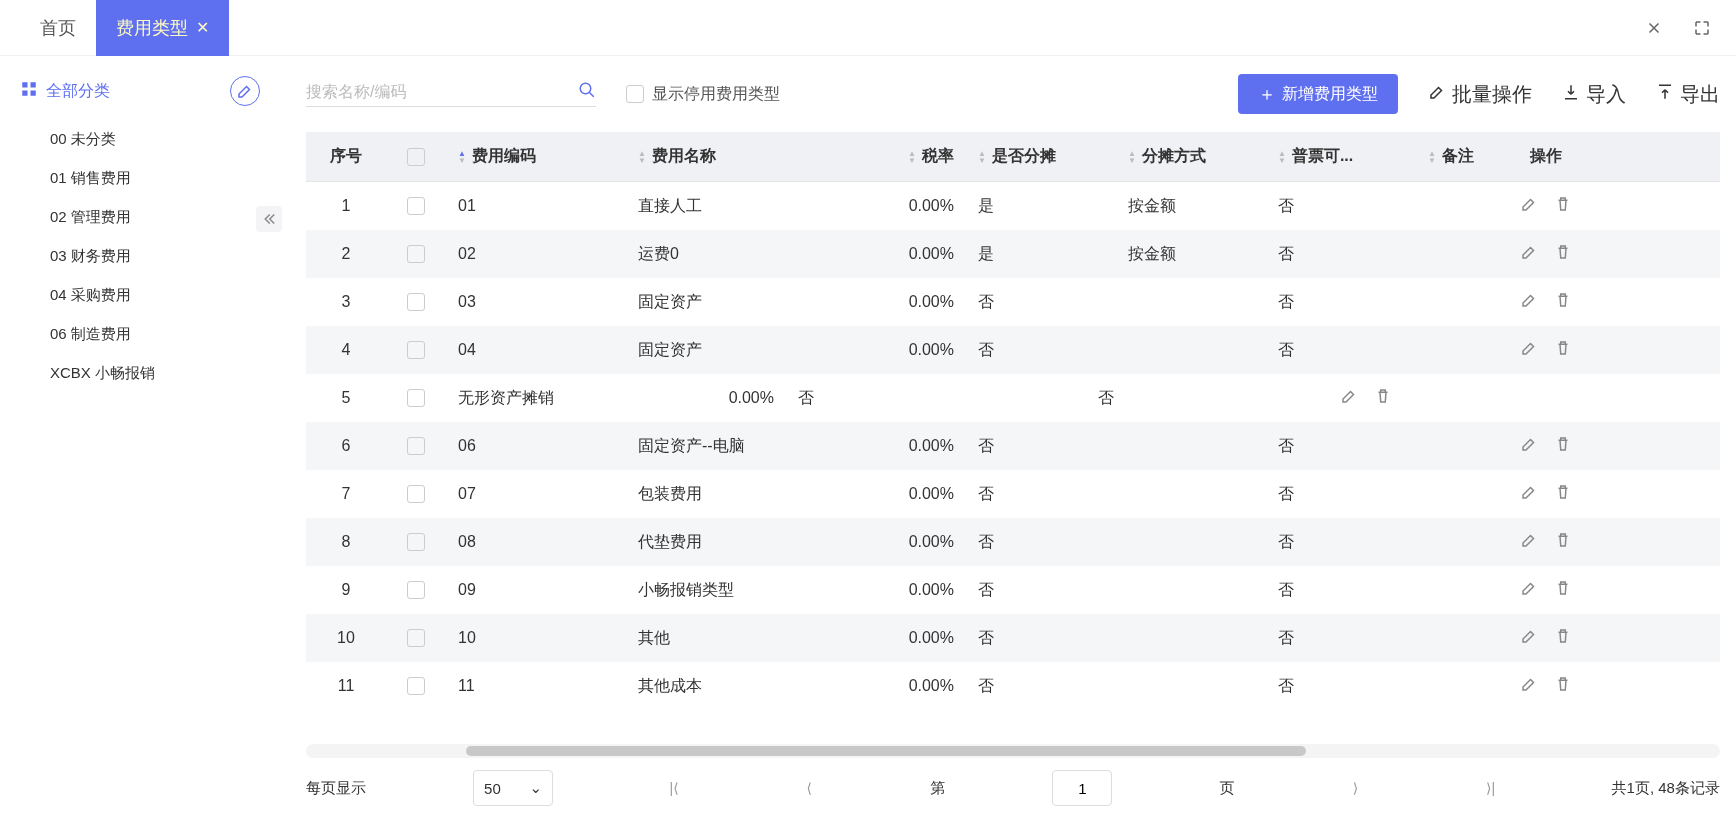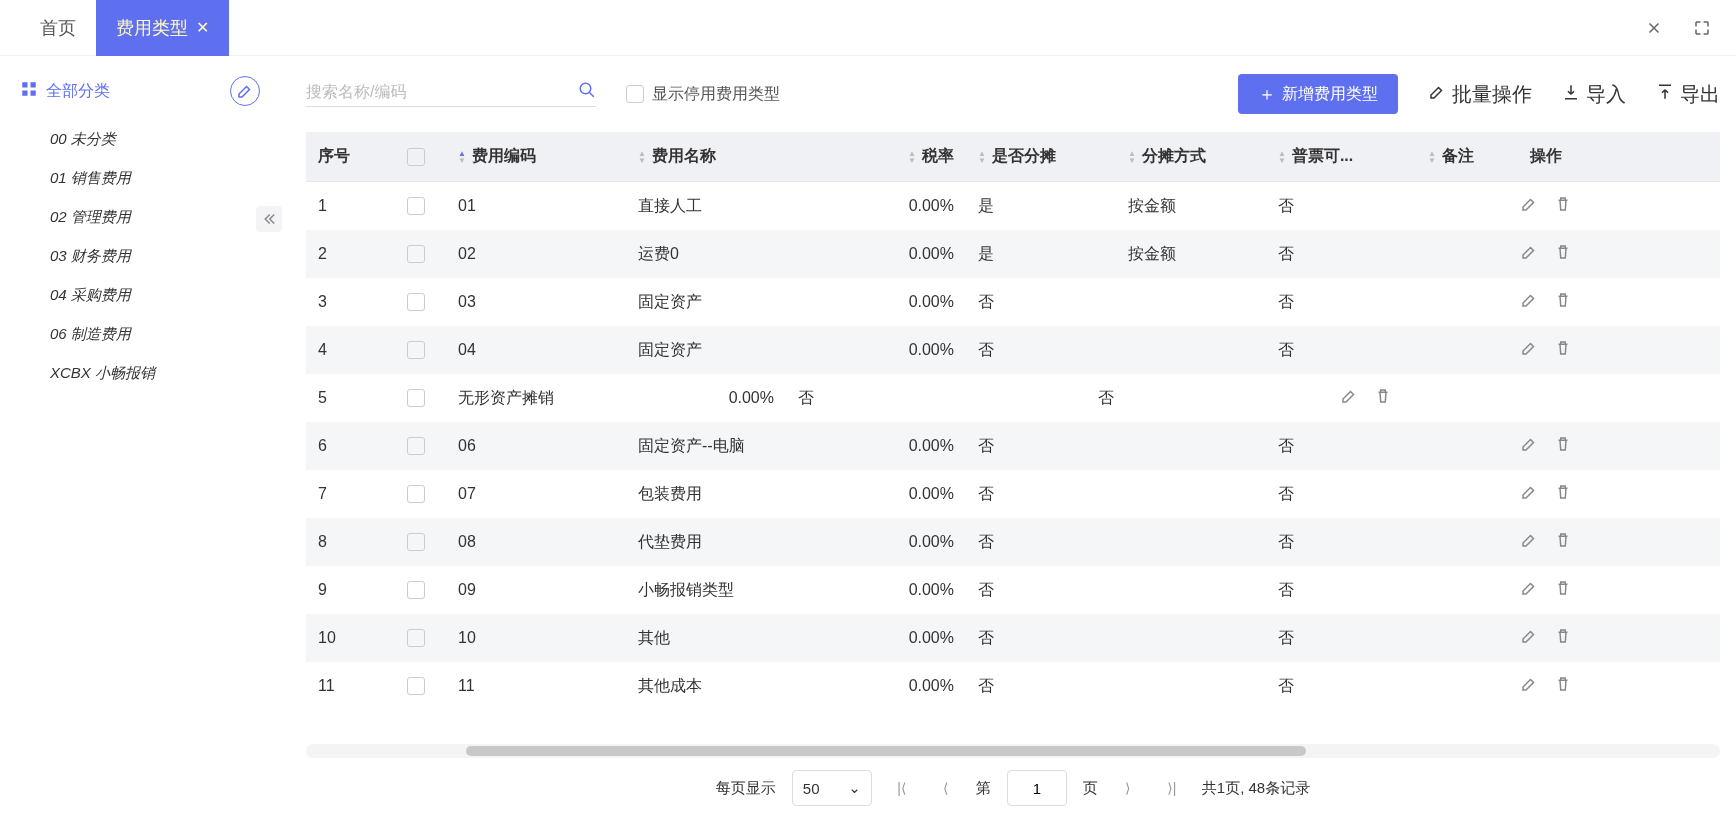--- a/index.html
+++ b/index.html
@@ -20,42 +20,42 @@
 .sidebar { width: 290px; padding: 20px 0 0 20px; position: relative; }
 .side-search { display: flex; align-items: center; width: 240px; border-bottom: 1px solid #ddd; padding-bottom: 6px; margin-bottom: 24px; }
 .side-search input { flex: 1; border: none; outline: none; font-size: 16px; color: #333; }
 .side-search input::placeholder { color: #bbb; }
 .side-search .mag { color: #5E6FEF; }
 .root-row { display: flex; align-items: center; width: 240px; margin-bottom: 14px; }
 .root-label { color: #5E6FEF; font-size: 16px; font-weight: 500; display: flex; align-items: center; gap: 8px; flex: 1; cursor: pointer; }
 .root-edit { width: 30px; height: 30px; border: 1px solid #5E6FEF; border-radius: 50%; color: #5E6FEF; display: inline-flex; align-items: center; justify-content: center; cursor: pointer; font-size: 14px; }
 .collapse-btn { position: absolute; top: 150px; right: 8px; width: 26px; height: 26px; border-radius: 4px; background: #f4f4f6; display: inline-flex; align-items: center; justify-content: center; color: #888; cursor: pointer; }
 .cat-list { list-style: none; }
-.cat-item { padding: 10px 0 10px 30px; font-size: 15px; color: #333; cursor: pointer; font-style: italic; }
+.cat-item { padding: 10px 0 10px 30px; font-size: 15px; color: #333; cursor: pointer; }
 
 
 .content { flex: 1; padding: 18px 16px 0 16px; display: flex; flex-direction: column; min-width: 0; }
 .toolbar { display: flex; align-items: center; gap: 30px; margin-bottom: 18px; justify-content: center; }
 .tb-search { display: flex; align-items: center; width: 290px; border-bottom: 1px solid #ddd; padding-bottom: 4px; }
 .tb-search input { flex: 1; border: none; outline: none; font-size: 16px; }
 .tb-search input::placeholder { color: #bbb; }
 .tb-search .mag { color: #5E6FEF; }
 .chk-wrap { display: flex; align-items: center; gap: 8px; font-size: 16px; color: #555; cursor: pointer; }
 .chk { width: 18px; height: 18px; border: 1px solid #ccc; border-radius: 3px; display: inline-block; }
 .spacer { flex: 1; }
 .primary-btn { background: #5E6FEF; color: #fff; border: none; border-radius: 4px; padding: 0 20px; height: 40px; font-size: 16px; display: inline-flex; align-items: center; gap: 6px; cursor: pointer; }
 .link-btn { display: inline-flex; align-items: center; gap: 6px; font-size: 20px; color: #333; cursor: pointer; }
 
 
 .table-wrap { position: relative; flex: 1; min-height: 0; display: flex; flex-direction: column; }
 .tbl { display: flex; flex-direction: column; flex: 1; min-height: 0; }
 .thead, .trow { display: flex; align-items: center; }
 .thead { background: #f0f1f5; height: 50px; font-weight: 600; color: #333; font-size: 16px; border-bottom: 1px solid #e5e5e5; }
 .th, .td { padding: 0 12px; display: flex; align-items: center; height: 100%; }
-.col-idx { width: 80px; }
+.col-idx { width: 80px; justify-content: center; }
 .col-chk { width: 60px; justify-content: center; }
 .col-code { width: 180px; }
 .col-name { width: 230px; }
 .col-rate { width: 110px; justify-content: flex-end; }
 .col-share { width: 150px; }
 .col-method { width: 150px; }
 .col-ded { width: 150px; }
 .col-remark { width: 70px; }
 .col-op { width: 120px; justify-content: center; gap: 16px; }
 .sort-ic { display: inline-flex; flex-direction: column; margin-right: 6px; font-size: 8px; line-height: 7px; color: #bbb; }
@@ -63,21 +63,21 @@
 .tbody { overflow-y: auto; flex: 1; }
 .trow { height: 48px; font-size: 16px; color: #333; }
 .trow:nth-child(even) { background: #f5f6f8; }
 .row-action { color: #888; cursor: pointer; }
 
 
 .hscroll { height: 14px; background: #f4f4f4; border-radius: 7px; margin-top: 2px; position: relative; }
 .hscroll-thumb { position: absolute; left: 160px; top: 2px; height: 10px; width: 840px; background: #c8c8c8; border-radius: 5px; }
 
 
-.pager { display: flex; align-items: center; justify-content: center; gap: 16px; height: 60px; font-size: 15px; color: #333; }
+.pager { display: flex; align-items: center; justify-content: space-between; gap: 16px; height: 60px; font-size: 15px; color: #333; }
 .pg-select { width: 80px; height: 36px; border: 1px solid #ddd; border-radius: 4px; display: inline-flex; align-items: center; justify-content: space-between; padding: 0 10px; cursor: pointer; }
 .pg-btn { width: 28px; height: 28px; display: inline-flex; align-items: center; justify-content: center; color: #999; cursor: pointer; font-size: 14px; }
 .pg-input { width: 60px; height: 36px; border: 1px solid #ddd; border-radius: 4px; text-align: center; font-size: 15px; }
 
 svg { width: 18px; height: 18px; }
 .plus { font-size: 18px; font-weight: 400; }
 </style>
 </head>
 <body>
 

